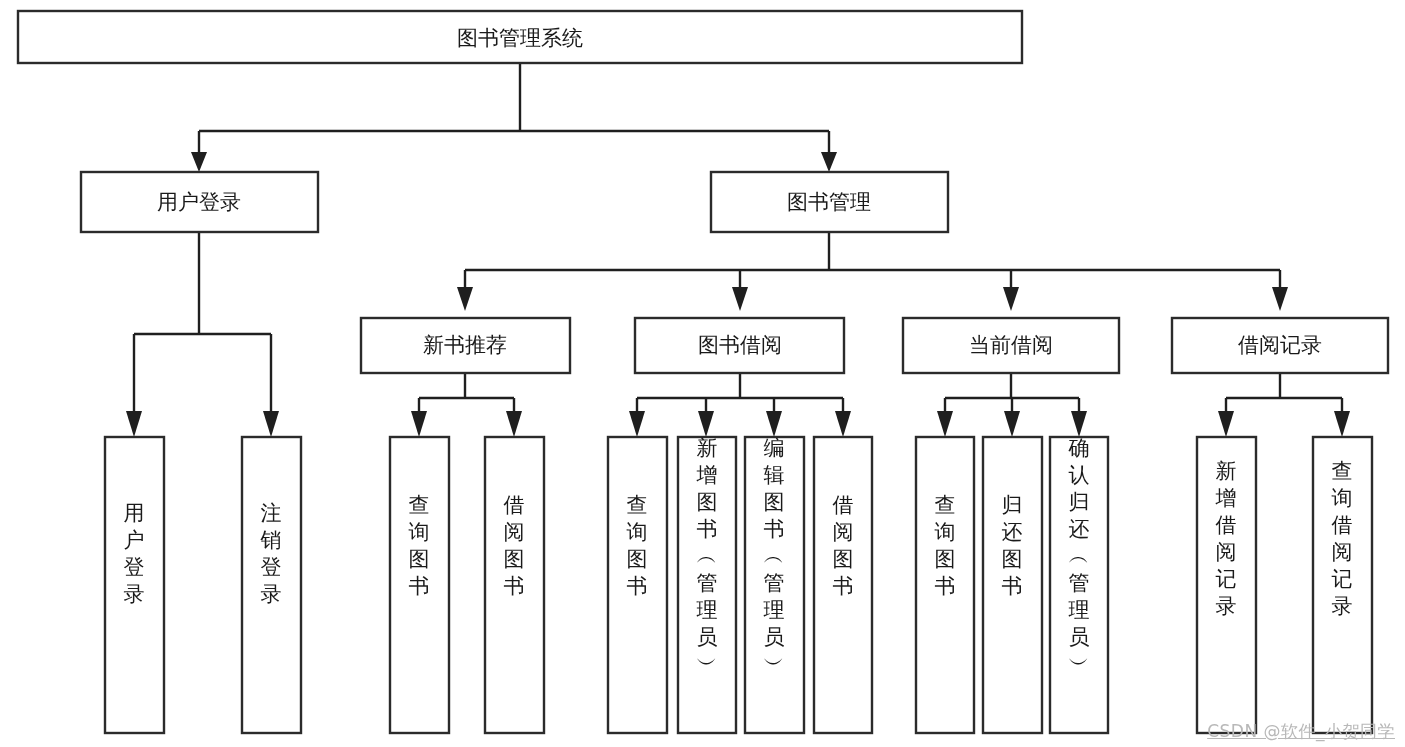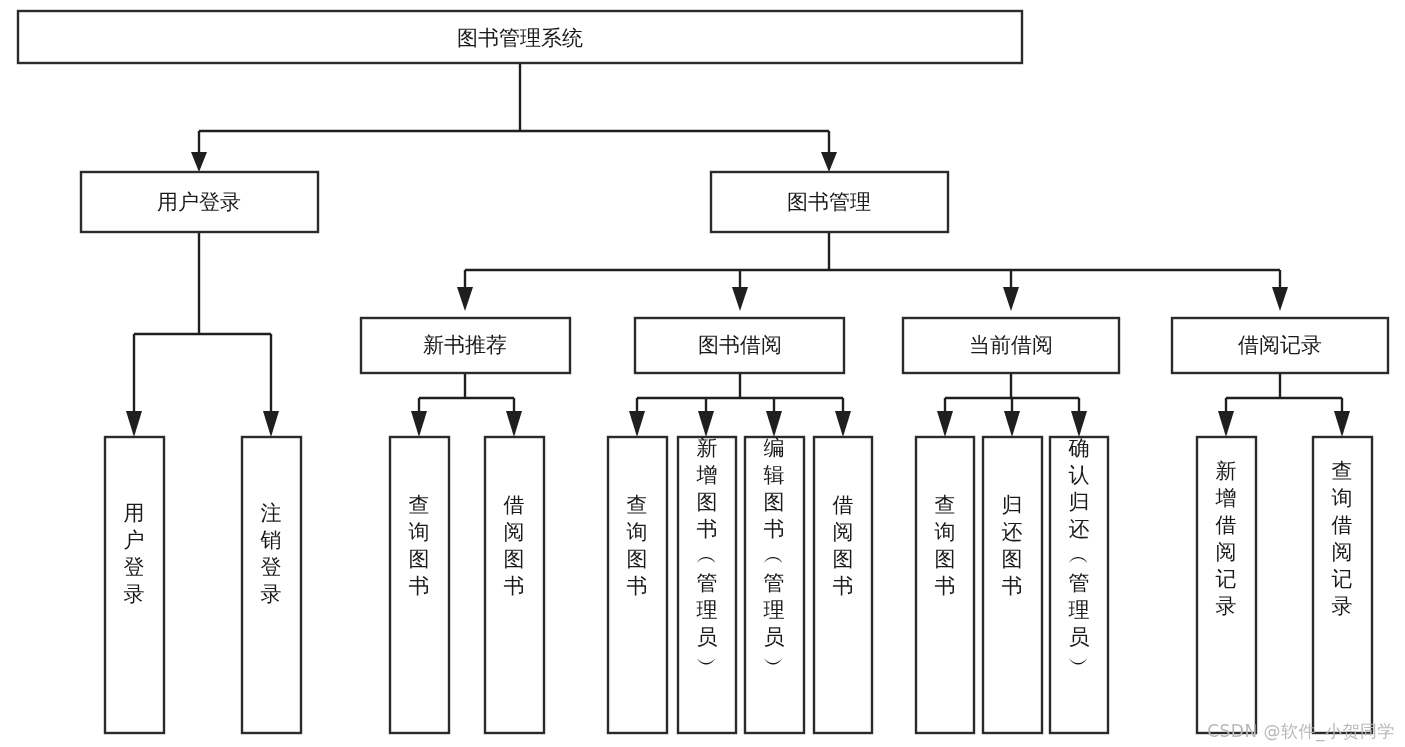--- a/index.html
+++ b/index.html
@@ -61,20 +61,21 @@
   .watermark {
     position: absolute;
     right: 10px;
     bottom: 4px;
     color: #b8b8b8;
     font-size: 17px;
     font-family: "DejaVu Sans", "Liberation Sans", sans-serif;
     white-space: nowrap;
     letter-spacing: 0.5px;
     pointer-events: none;
+    text-decoration: underline;
   }
 </style>
 </head>
 <body>
 
 <div id="diagram-root">
 
   <svg id="flowchart" viewBox="0 0 1405 747" xmlns="http://www.w3.org/2000/svg">
 
     <g>

